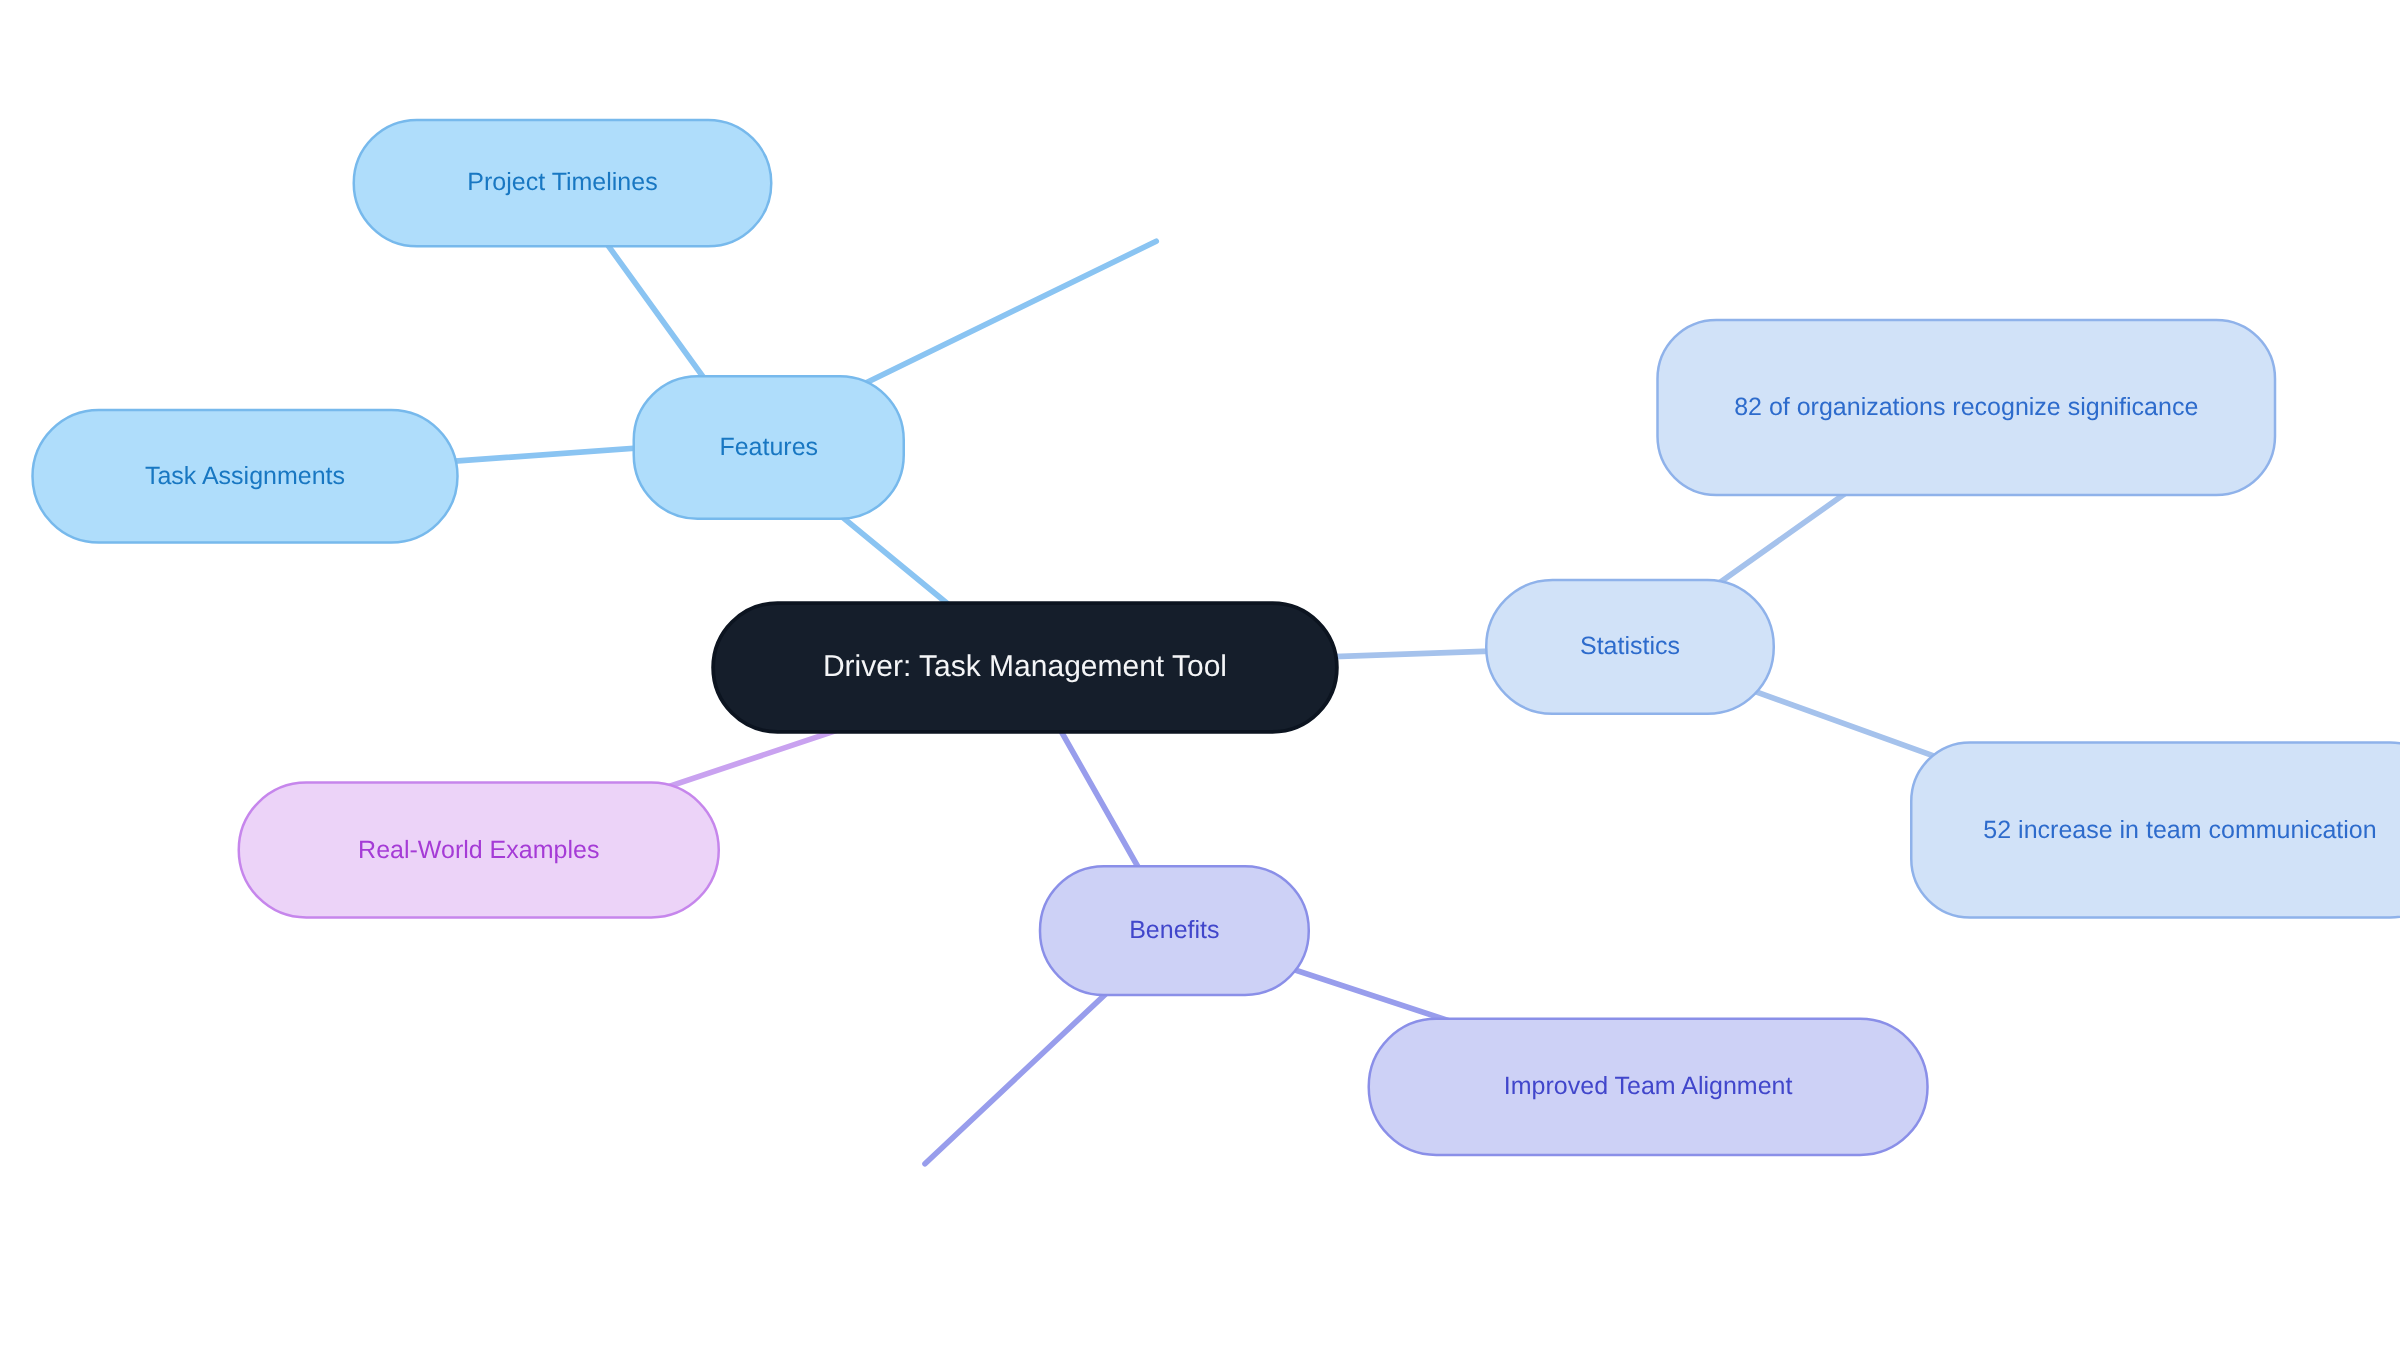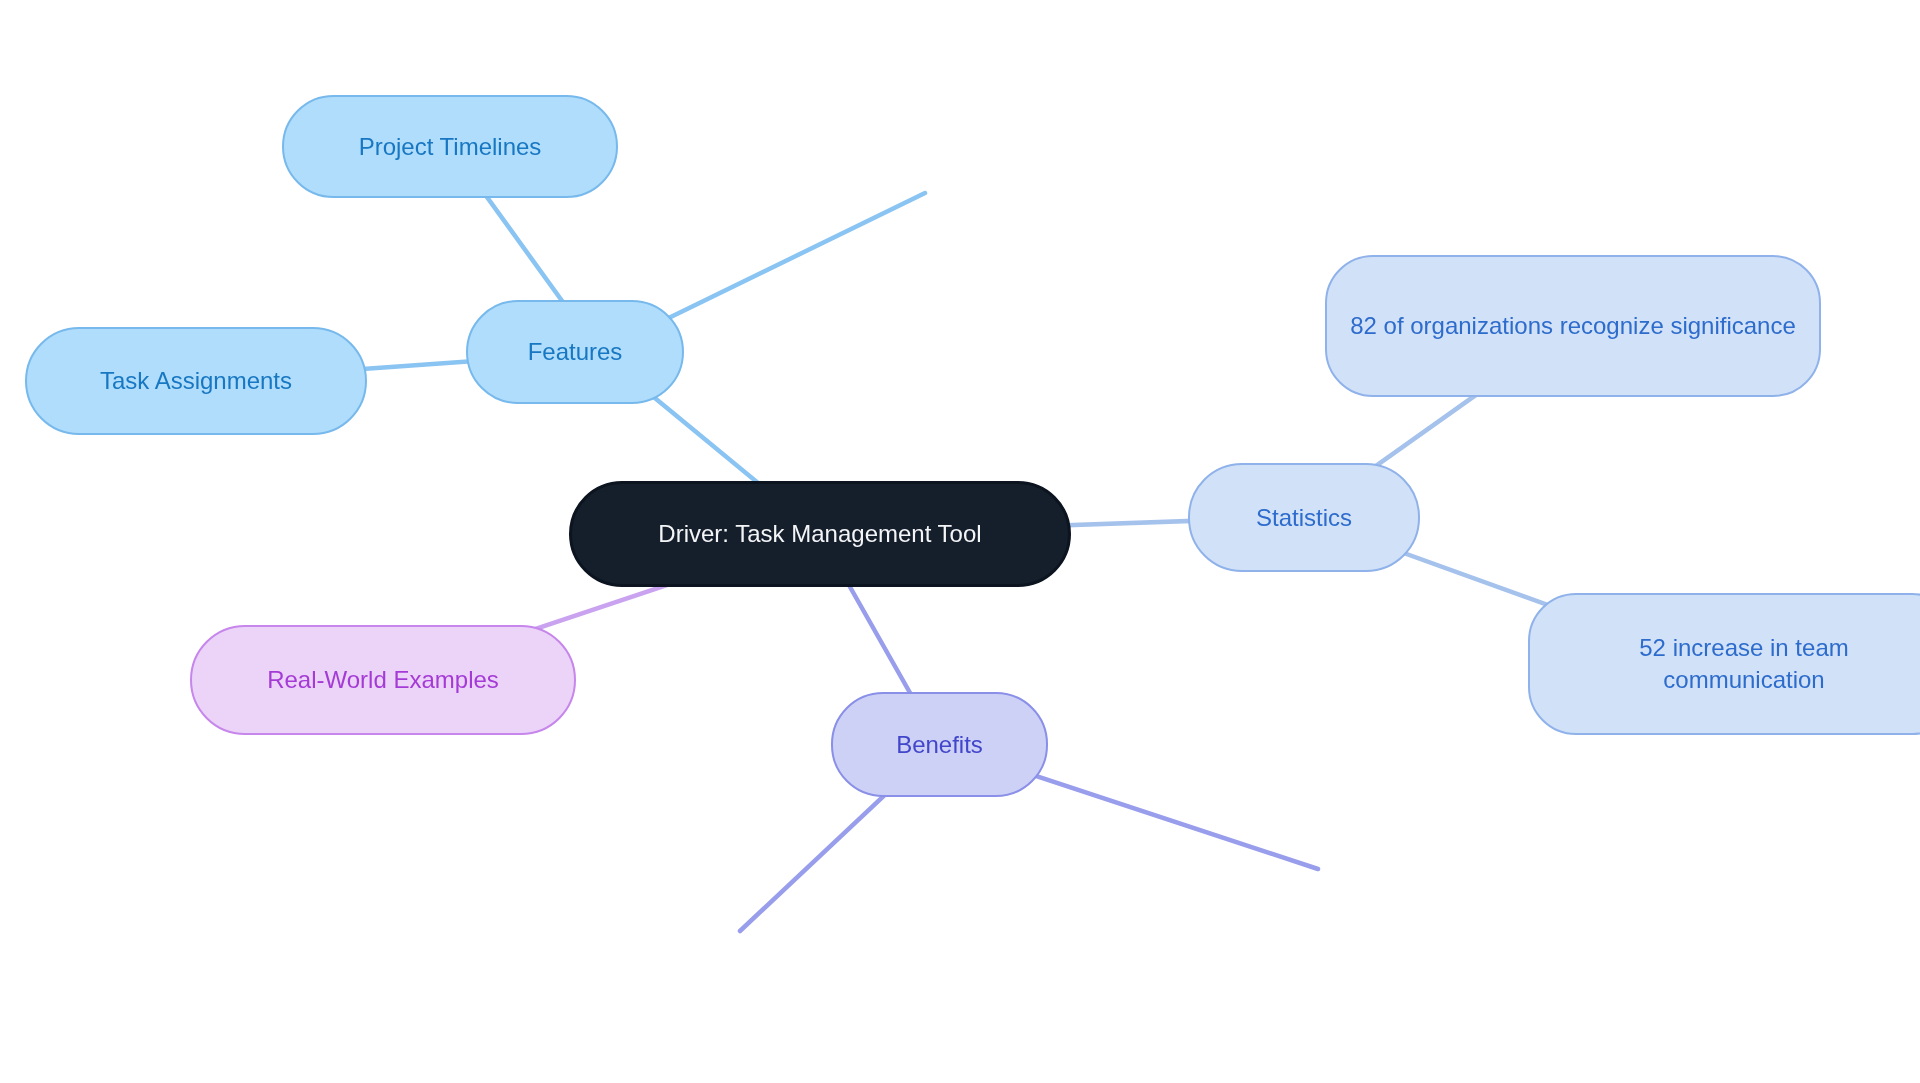--- a/index.html
+++ b/index.html
@@ -11,29 +11,29 @@
     font-family:"Liberation Sans","DejaVu Sans",sans-serif;
   }
   #edges{position:absolute;left:0;top:0;width:1920px;height:1083px;z-index:1;}
   #edges line{stroke-width:4.5;stroke-linecap:round;}
   .node{
     position:absolute;z-index:2;
     display:flex;align-items:center;justify-content:center;
     text-align:center;
     box-sizing:border-box;
     border:2.5px solid transparent;
-    font-size:24px;
+    font-size:20px;
     line-height:1.32;
     cursor:default;
     user-select:none;
   }
   .node span{display:block;}
   
   #n-central{left:569px;top:481px;width:502px;height:106px;border-radius:53px;border-width:3px;font-size:24px;}
-  #n-features{left:466px;top:300px;width:218px;height:104px;border-radius:52px;}
+  #n-features{left:506px;top:300px;width:218px;height:116px;border-radius:52px;}
   #n-project-timelines{left:282px;top:95px;width:336px;height:103px;border-radius:52px;}
   #n-deadlines{left:808px;top:141px;width:234px;height:104px;border-radius:52px;}
   #n-task-assignments{left:25px;top:327px;width:342px;height:108px;border-radius:54px;}
   #n-statistics{left:1188px;top:463px;width:232px;height:109px;border-radius:54px;}
   #n-stat-recognition{left:1325px;top:255px;width:496px;height:142px;border-radius:48px;}
   #n-stat-recognition span{max-width:450px;}
   #n-stat-communication{left:1528px;top:593px;width:432px;height:142px;border-radius:48px;}
   #n-stat-communication span{max-width:320px;}
   #n-benefits{left:831px;top:692px;width:217px;height:105px;border-radius:52px;}
   #n-enhanced-productivity{left:536px;top:876px;width:408px;height:111px;border-radius:55px;}
@@ -83,18 +83,21 @@
   <div class="node" id="n-stat-recognition" style="background: rgb(209, 226, 248); border-color: rgb(143, 178, 234); color: rgb(45, 107, 204); text-align: center;">
     <span>82 of organizations recognize significance</span>
   </div>
   <div class="node" id="n-stat-communication" style="background: rgb(209, 226, 248); border-color: rgb(143, 178, 234); color: rgb(45, 107, 204);">
     <span>52 increase in team communication</span>
   </div>
 
   <div class="node" id="n-benefits" style="background: rgb(205, 209, 246); border-color: rgb(138, 143, 232); color: rgb(65, 70, 203);">
     <span>Benefits</span>
   </div>
+  <div class="node" id="n-improved-team-alignment" style="background: rgb(205, 209, 246); border-color: rgb(138, 143, 232); color: rgb(65, 70, 203);">
+    <span>Improved Team Alignment</span>
+  </div>
 
   <div class="node" id="n-real-world-examples" style="background: rgb(236, 211, 248); border-color: rgb(198, 134, 236); color: rgb(165, 59, 214);">
     <span>Real-World Examples</span>
   </div>
 
 </div>
 
 </body></html>

